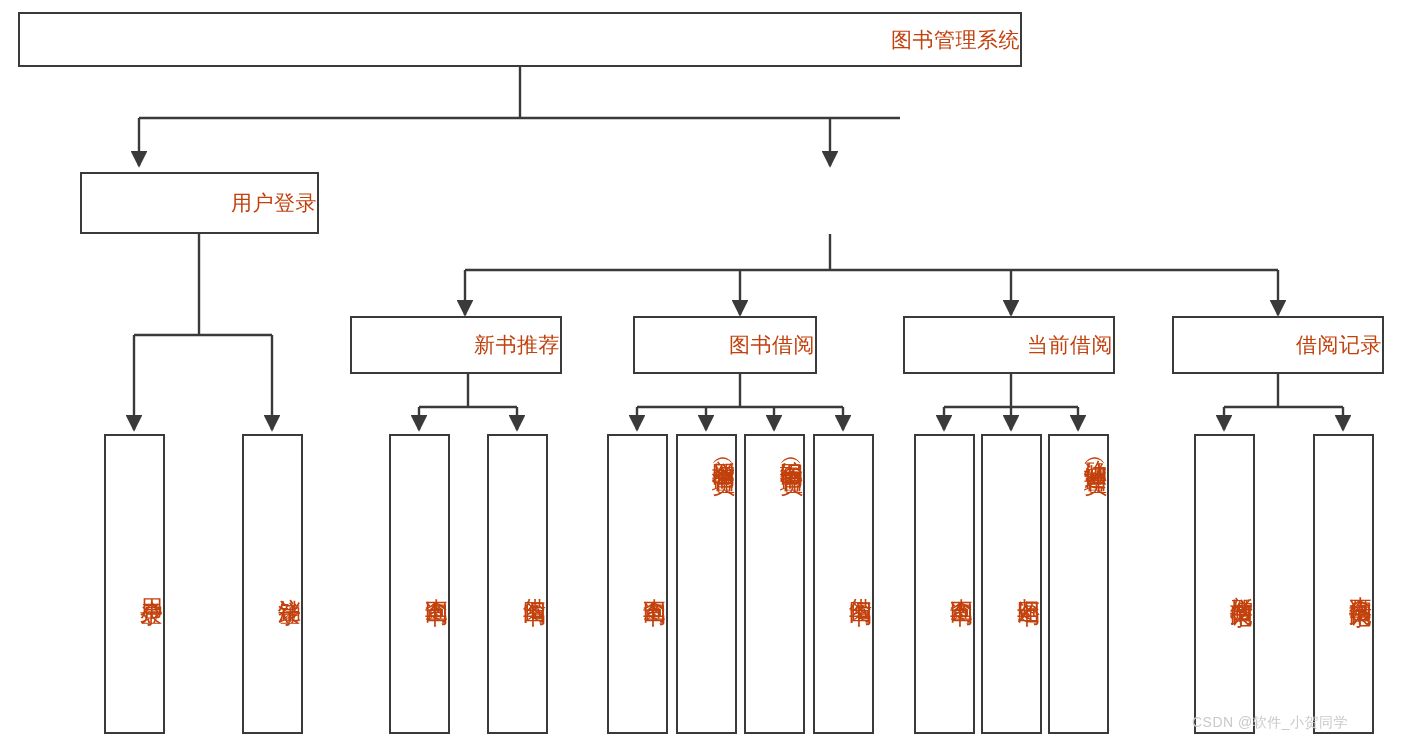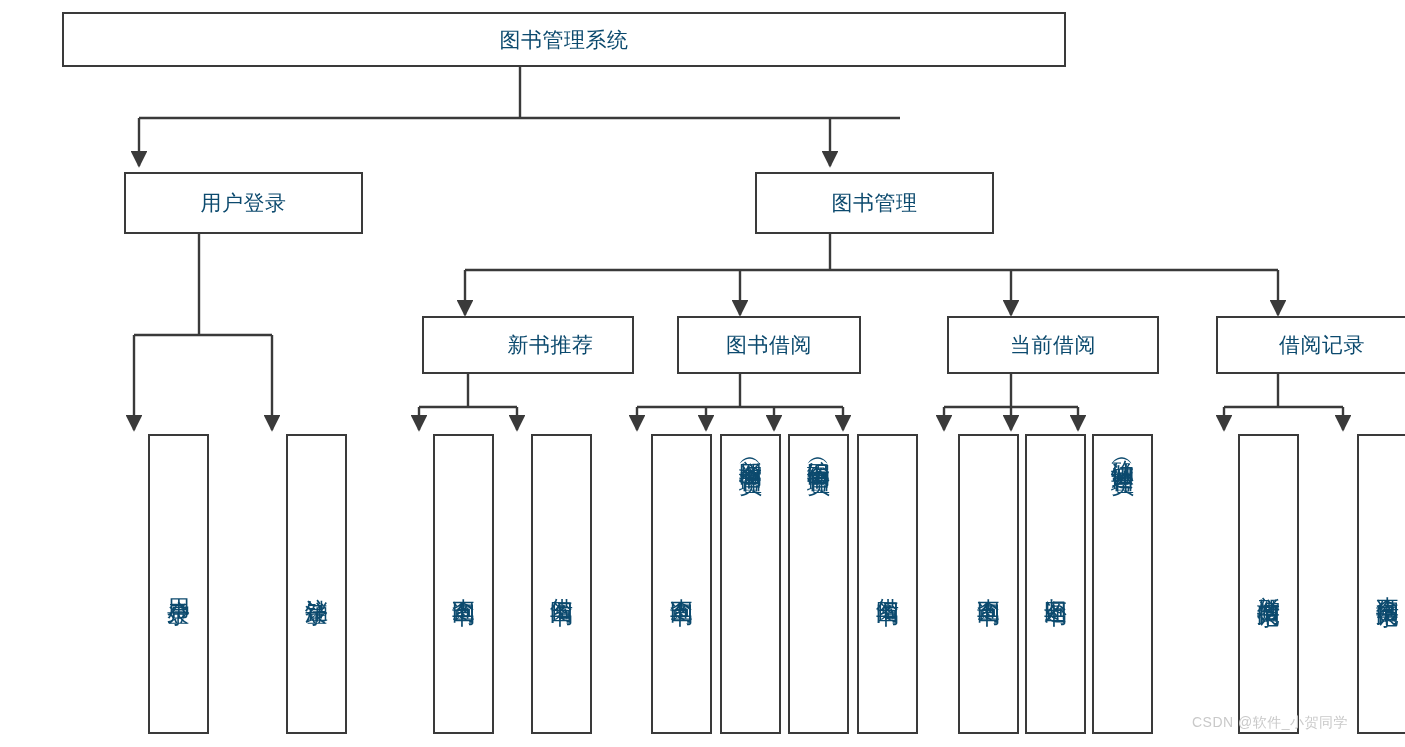--- a/index.html
+++ b/index.html
@@ -25,24 +25,23 @@
     height: 747px;
     pointer-events: none;
   }
   .node {
     position: absolute;
     box-sizing: border-box;
     background: #ffffff;
     border: 2px solid #3a3a3a;
     display: flex;
     align-items: center;
-    justify-content: center;
-    color: #0c4a6e;
+    justify-content: flex-end;
+    color: #c2410c;
     text-align: center;
-    margin-left: 44px;
   }
   .node.horiz {
     font-size: 21px;
     letter-spacing: 0.5px;
   }
   .node.vert {
     font-size: 23px;
     padding-top: 6px;
     padding-bottom: 6px;
     align-items: flex-start;
@@ -123,25 +122,22 @@
     </g>
   </svg>
 
   <div class="node horiz" style="left:18px; top:12px; width:1004px; height:55px;">
     <span>图书管理系统</span>
   </div>
 
   <div class="node horiz" style="left:80px; top:172px; width:239px; height:62px;">
     <span>用户登录</span>
   </div>
-  <div class="node horiz" style="left:711px; top:172px; width:239px; height:62px;">
-    <span>图书管理</span>
-  </div>
 
-  <div class="node horiz" style="left:378px; top:316px; width:212px; height:58px;padding-left:45px;">
+  <div class="node horiz" style="left:350px; top:316px; width:212px; height:58px;padding-left:45px;">
     <span>新书推荐</span>
   </div>
   <div class="node horiz" style="left:633px; top:316px; width:184px; height:58px;">
     <span>图书借阅</span>
   </div>
   <div class="node horiz" style="left:903px; top:316px; width:212px; height:58px;">
     <span>当前借阅</span>
   </div>
   <div class="node horiz" style="left:1172px; top:316px; width:212px; height:58px;">
     <span>借阅记录</span>

